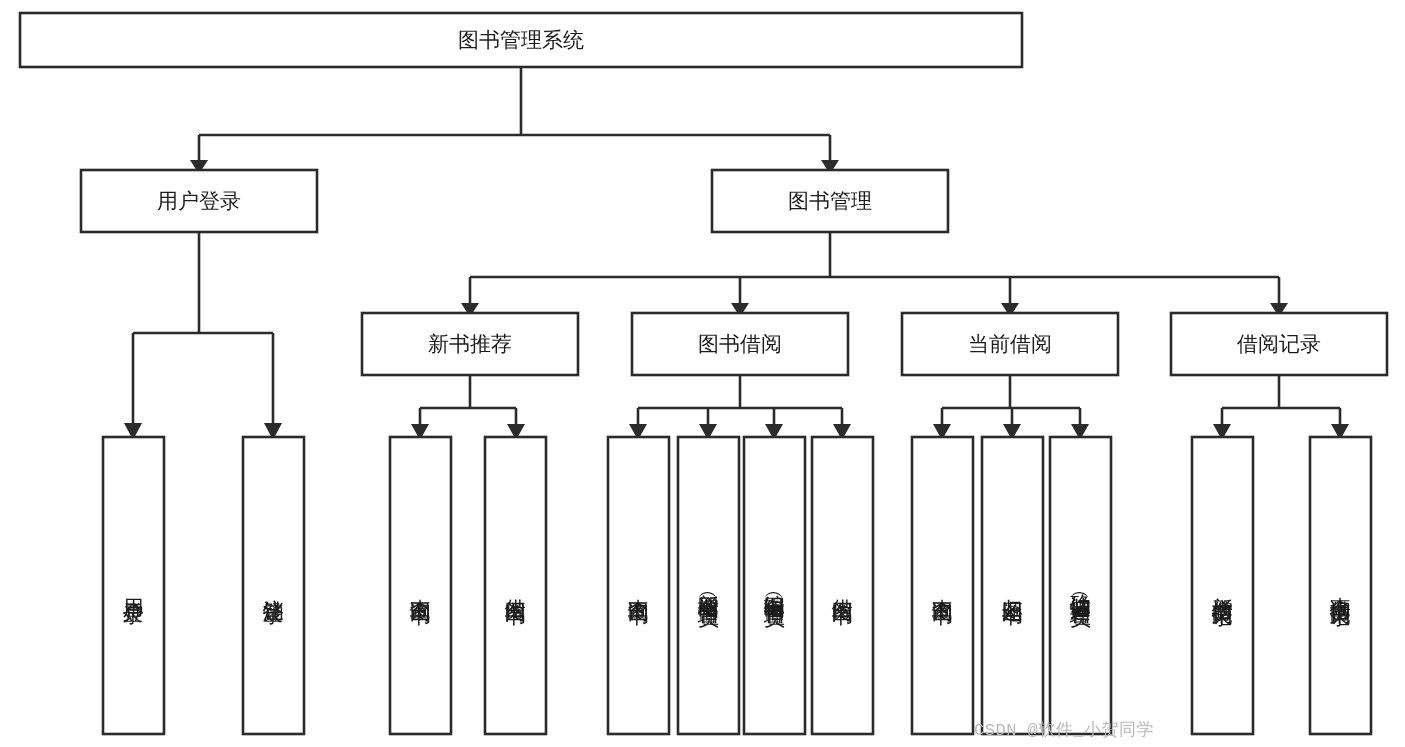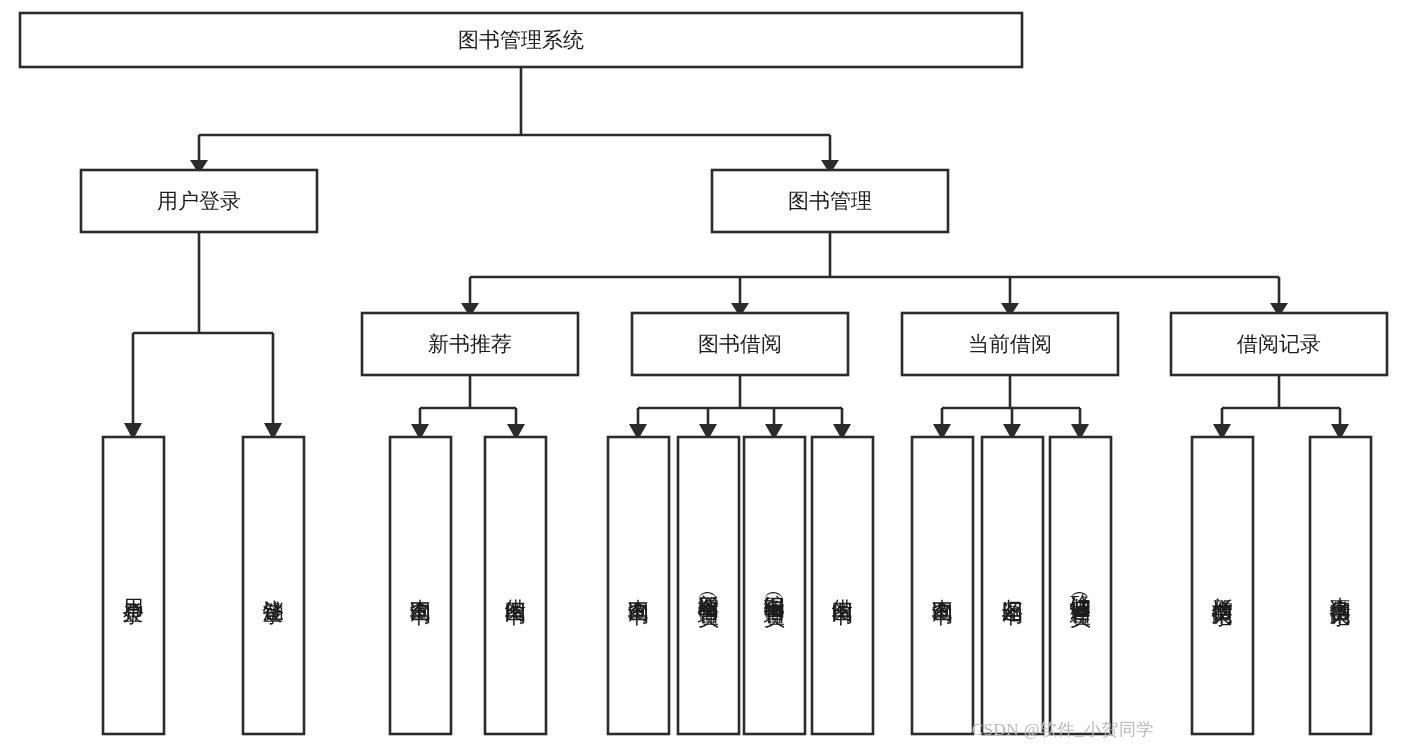--- a/index.html
+++ b/index.html
@@ -61,21 +61,21 @@
     line-height: 1.12;
     letter-spacing: 2px;
     color: #1c1c1c;
     white-space: nowrap;
     pointer-events: none;
   }
   .watermark {
     position: absolute;
     right: 14px;
     bottom: 6px;
-    font-family: Liberation Serif, serif;
+    font-family: Liberation Mono, monospace;
     font-size: 17px;
     color: #b9b9b9;
     letter-spacing: 0.5px;
     white-space: nowrap;
   }
 </style>
 </head>
 <body>
 
 <div id="diagram-root">

